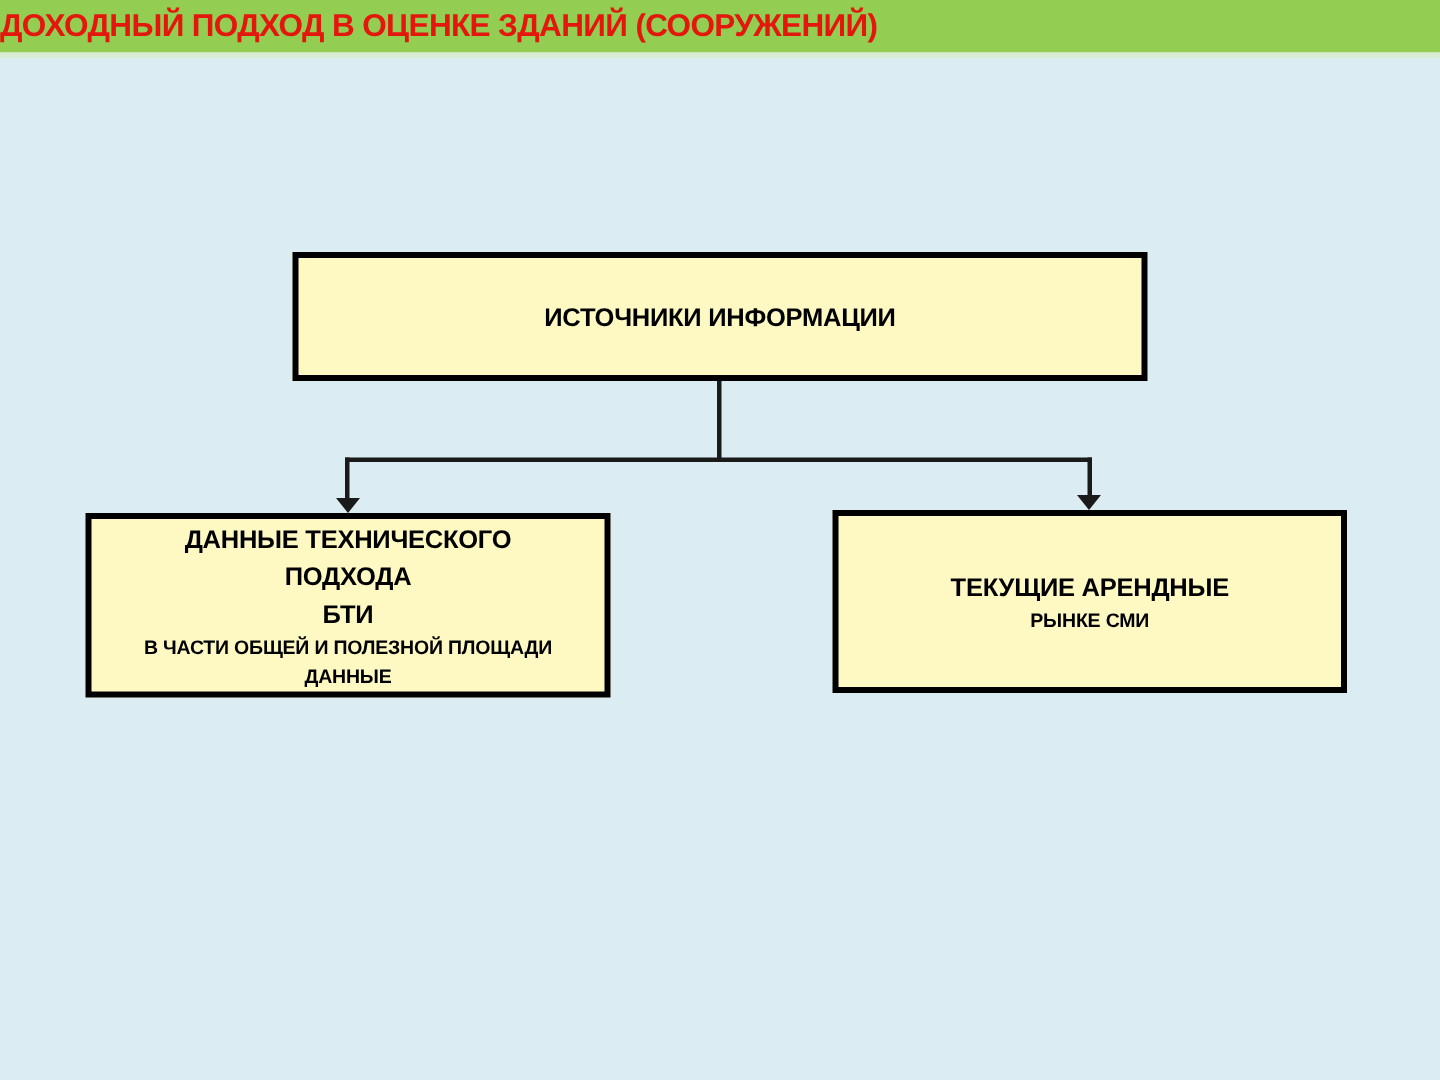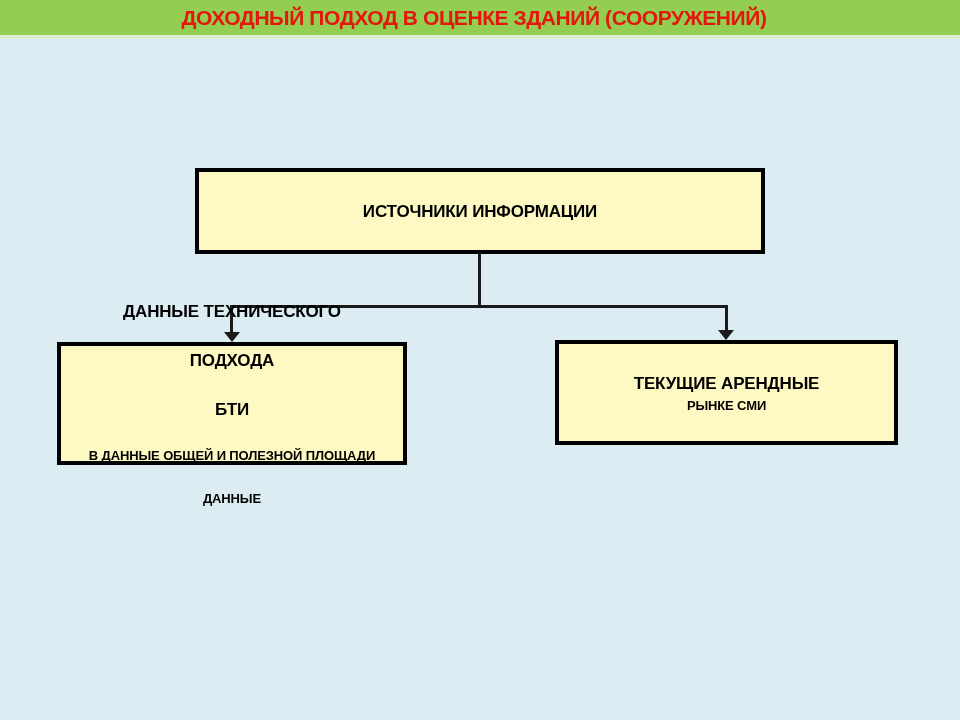--- a/index.html
+++ b/index.html
@@ -13,21 +13,21 @@
     overflow: hidden;
   }
 
   .header-bar {
     position: absolute;
     left: 0; top: 0;
     width: 960px; height: 35px;
     background: #93CE52;
     display: flex;
     align-items: center;
-    justify-content: center;
+    justify-content: flex-start;
   }
 
   .header-title {
     color: #E3170D;
     font-size: 21px;
     font-weight: bold;
     letter-spacing: -0.02em;
     padding-right: 12px;
     white-space: nowrap;
   }
@@ -70,23 +70,23 @@
   .node .line-sub {
     font-size: 13px;
     font-weight: bold;
     line-height: 19px;
     letter-spacing: -0.01em;
     white-space: nowrap;
   }
 
   .node-root  { left: 195px; top: 168px; width: 570px; height: 86px; }
   .node-root .line-main { line-height: 23px; }
-  .node-left  { left: 57px;  top: 342px; width: 350px; height: 123px; gap: 24px; }
+  .node-left  { left: 57px;  top: 342px; width: 350px; height: 123px; }
   .node-left .line-main { line-height: 25px; }
-  .node-right { left: 555px; top: 340px; width: 343px; height: 105px; }
+  .node-right { left: 555px; top: 340px; width: 343px; height: 122px; }
   .node-right .line-main { line-height: 25px; }
 
   .connector {
     position: absolute;
     background: #1A1A1A;
   }
   .conn-root-stub  { left: 478px; top: 254px; width: 3px; height: 54px; }
   .conn-horizontal { left: 230px; top: 305px; width: 498px; height: 3px; }
   .conn-drop-left  { left: 230px; top: 305px; width: 3px; height: 27px; }
   .conn-drop-right { left: 725px; top: 305px; width: 3px; height: 25px; }
@@ -122,21 +122,21 @@
   <div class="arrowhead arrow-right"></div>
 
   <div class="node node-root">
     <span class="line-main">ИСТОЧНИКИ ИНФОРМАЦИИ</span>
   </div>
 
   <div class="node node-left">
     <span class="line-main">ДАННЫЕ ТЕХНИЧЕСКОГО</span>
     <span class="line-main">ПОДХОДА</span>
     <span class="line-main">БТИ</span>
-    <span class="line-sub">В ДАННЫЕ ОБЩЕЙ И ПОЛЕЗНОЙ ПЛОЩАДИ</span>
+    <span class="line-sub">В ЧАСТИ ОБЩЕЙ И ПОЛЕЗНОЙ ПЛОЩАДИ</span>
     <span class="line-sub">ДАННЫЕ</span>
   </div>
 
   <div class="node node-right">
     <span class="line-main">ТЕКУЩИЕ АРЕНДНЫЕ</span>
     <span class="line-sub">РЫНКЕ СМИ</span>
   </div>
 
 </div>
 

